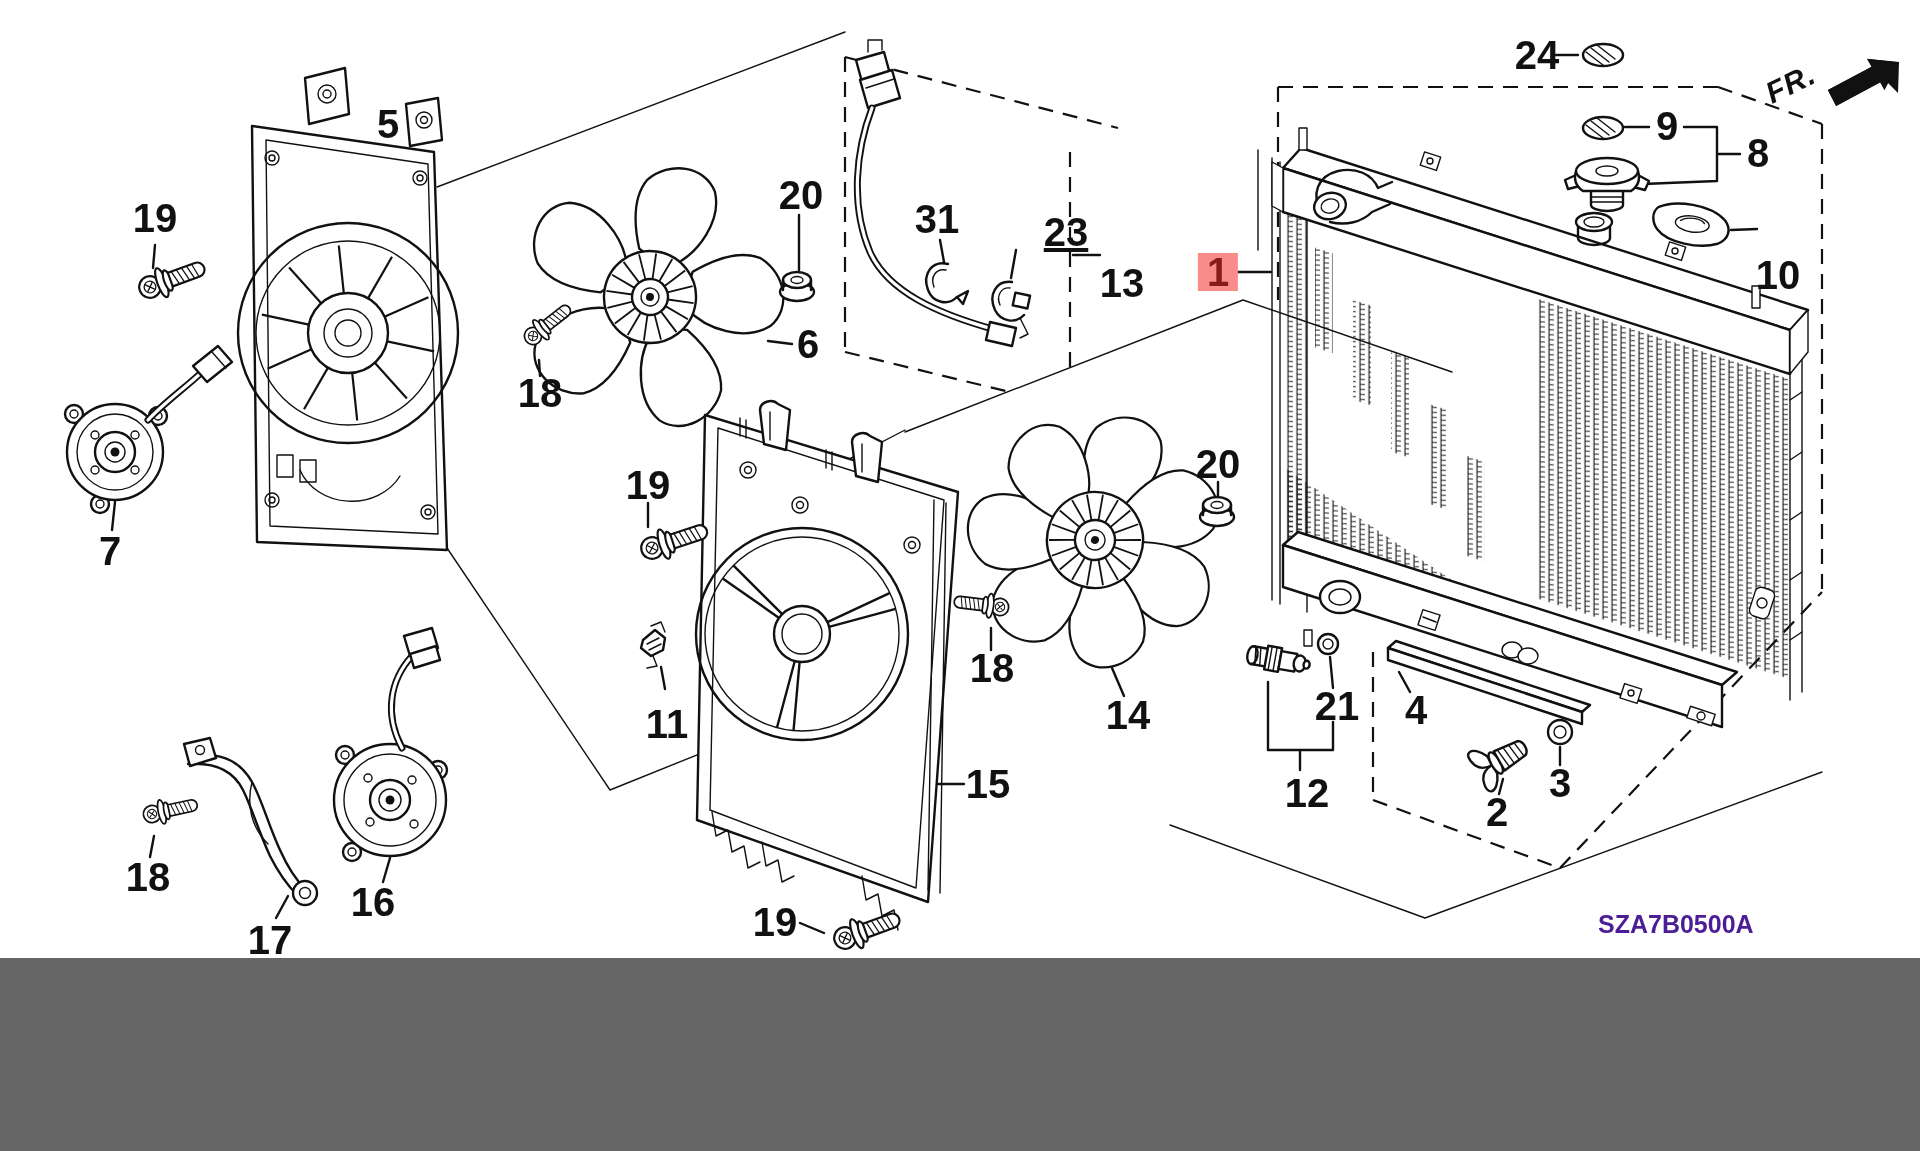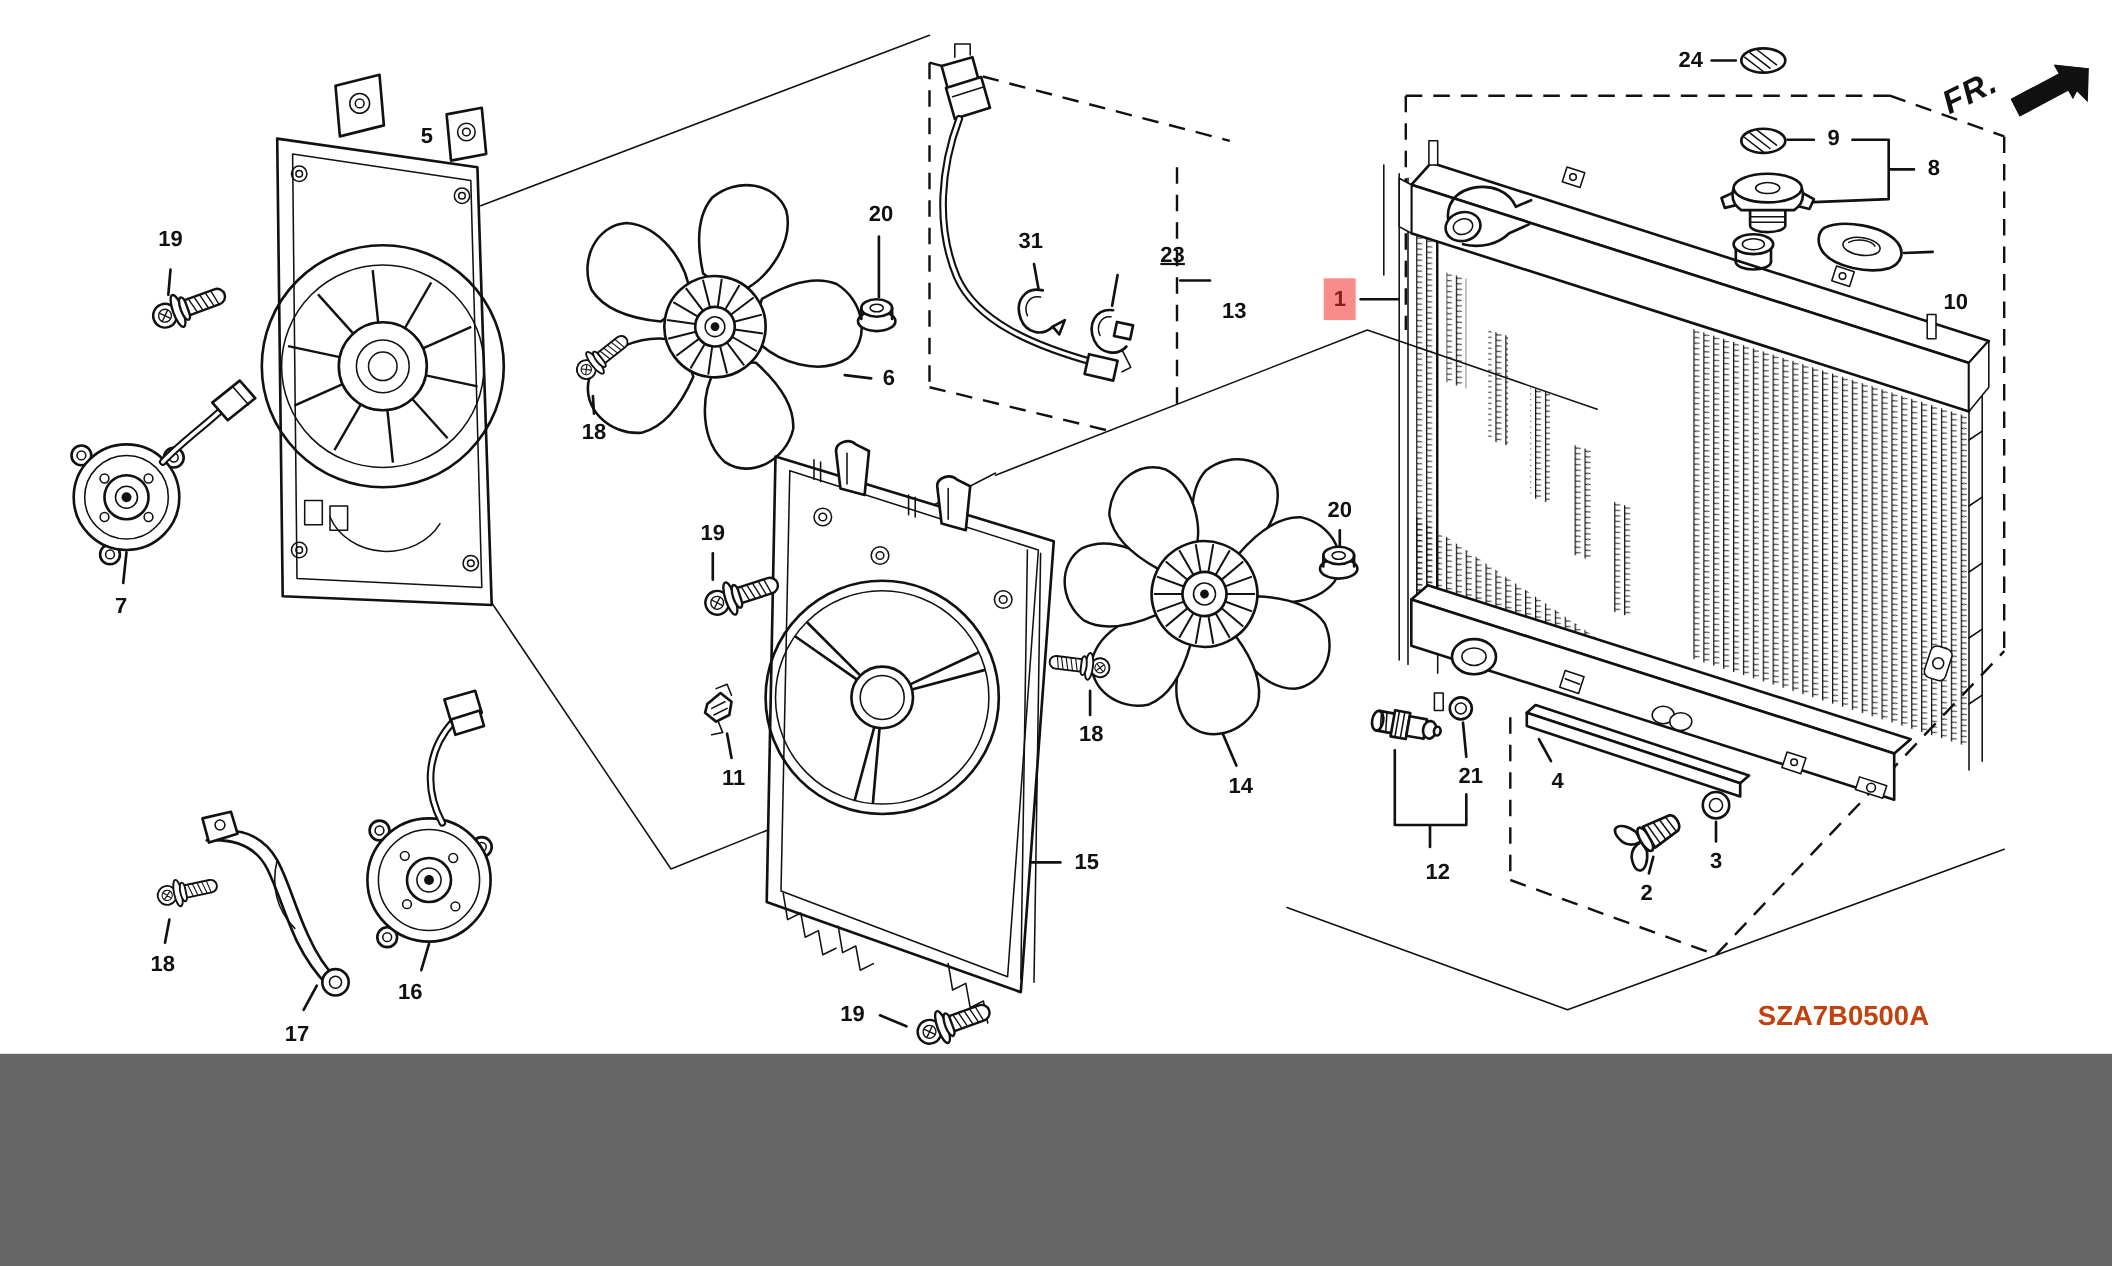--- a/index.html
+++ b/index.html
@@ -8,24 +8,24 @@
   .stage{position:absolute;left:0;top:0;width:1920px;height:958px;background:#fff;}
   svg{position:absolute;left:0;top:0;}
   .ln{stroke:#111;stroke-width:2.4;fill:none;stroke-linecap:round;stroke-linejoin:round;}
   .lnt{stroke:#111;stroke-width:1.4;fill:none;stroke-linecap:round;stroke-linejoin:round;}
   .wf{stroke:#111;stroke-width:2.4;fill:#fff;stroke-linejoin:round;}
   .wft{stroke:#111;stroke-width:1.4;fill:#fff;stroke-linejoin:round;}
   .blk{fill:#111;stroke:none;}
   .dash{stroke:#111;stroke-width:2.2;fill:none;stroke-dasharray:15 10;}
   .tube{stroke:#111;stroke-width:7;fill:none;stroke-linecap:round;}
   .tubein{stroke:#fff;stroke-width:3.2;fill:none;stroke-linecap:round;}
-  .callout{position:absolute;transform:translate(-50%,-50%);font-weight:700;font-size:20px;
+  .callout{position:absolute;transform:translate(-50%,-50%);font-weight:700;font-size:40px;
            line-height:36px;color:#111;white-space:nowrap;z-index:5;}
   .callout.highlighted{background:var(--hl,#f98b8b);color:var(--hlt,#871b1b);padding:1px 9px;}
-  .diagram-code{position:absolute;left:1598px;top:910px;font-weight:700;font-size:25px;color:#c2410c;
+  .diagram-code{position:absolute;left:1598px;top:910px;font-weight:700;font-size:25px;color:#4c1d95;
                 letter-spacing:0px;}
   .footer{position:absolute;left:0;top:958px;width:1920px;height:193px;background:#666666;}
   .fr-text{font:italic 700 30px "Liberation Sans",sans-serif;fill:#111;letter-spacing:1px;}
 </style>
 </head>
 <body>
 
 <div class="stage">
 <svg width="1920" height="958" viewBox="0 0 1920 958">
   <defs>
@@ -443,21 +443,21 @@
       <div class="callout" style="left: 808px; top: 344px;">6</div>
       <div class="callout" style="left: 937px; top: 219px;">31</div>
       <div class="callout" style="left: 1066px; top: 232px; text-decoration: underline;">23</div>
       <div class="callout" style="left: 1122px; top: 255px; margin-top: 28px;">13</div>
       <div class="callout highlighted" style="left: 1218px; top: 272px;">1</div>
       <div class="callout" style="left: 1537px; top: 55px;">24</div>
       <div class="callout" style="left: 1667px; top: 126px;">9</div>
       <div class="callout" style="left: 1758px; top: 153px;">8</div>
       <div class="callout" style="left: 1778px; top: 227px; margin-top: 48px;">10</div>
       <div class="callout" style="left: 648px; top: 485px;">19</div>
-      <div class="callout" style="left: 667px; top: 708px;">11</div>
+      <div class="callout" style="left: 667px; top: 724px;">11</div>
       <div class="callout" style="left: 992px; top: 668px;">18</div>
       <div class="callout" style="left: 1128px; top: 715px;">14</div>
       <div class="callout" style="left: 1218px; top: 464px;">20</div>
       <div class="callout" style="left: 988px; top: 784px;">15</div>
       <div class="callout" style="left: 1307px; top: 793px; text-align: center;">12</div>
       <div class="callout" style="left: 1337px; top: 706px;">21</div>
       <div class="callout" style="left: 1416px; top: 710px;">4</div>
       <div class="callout" style="left: 1497px; top: 812px;">2</div>
       <div class="callout" style="left: 1560px; top: 783px;">3</div>
       <div class="callout" style="left: 373px; top: 902px;">16</div>

